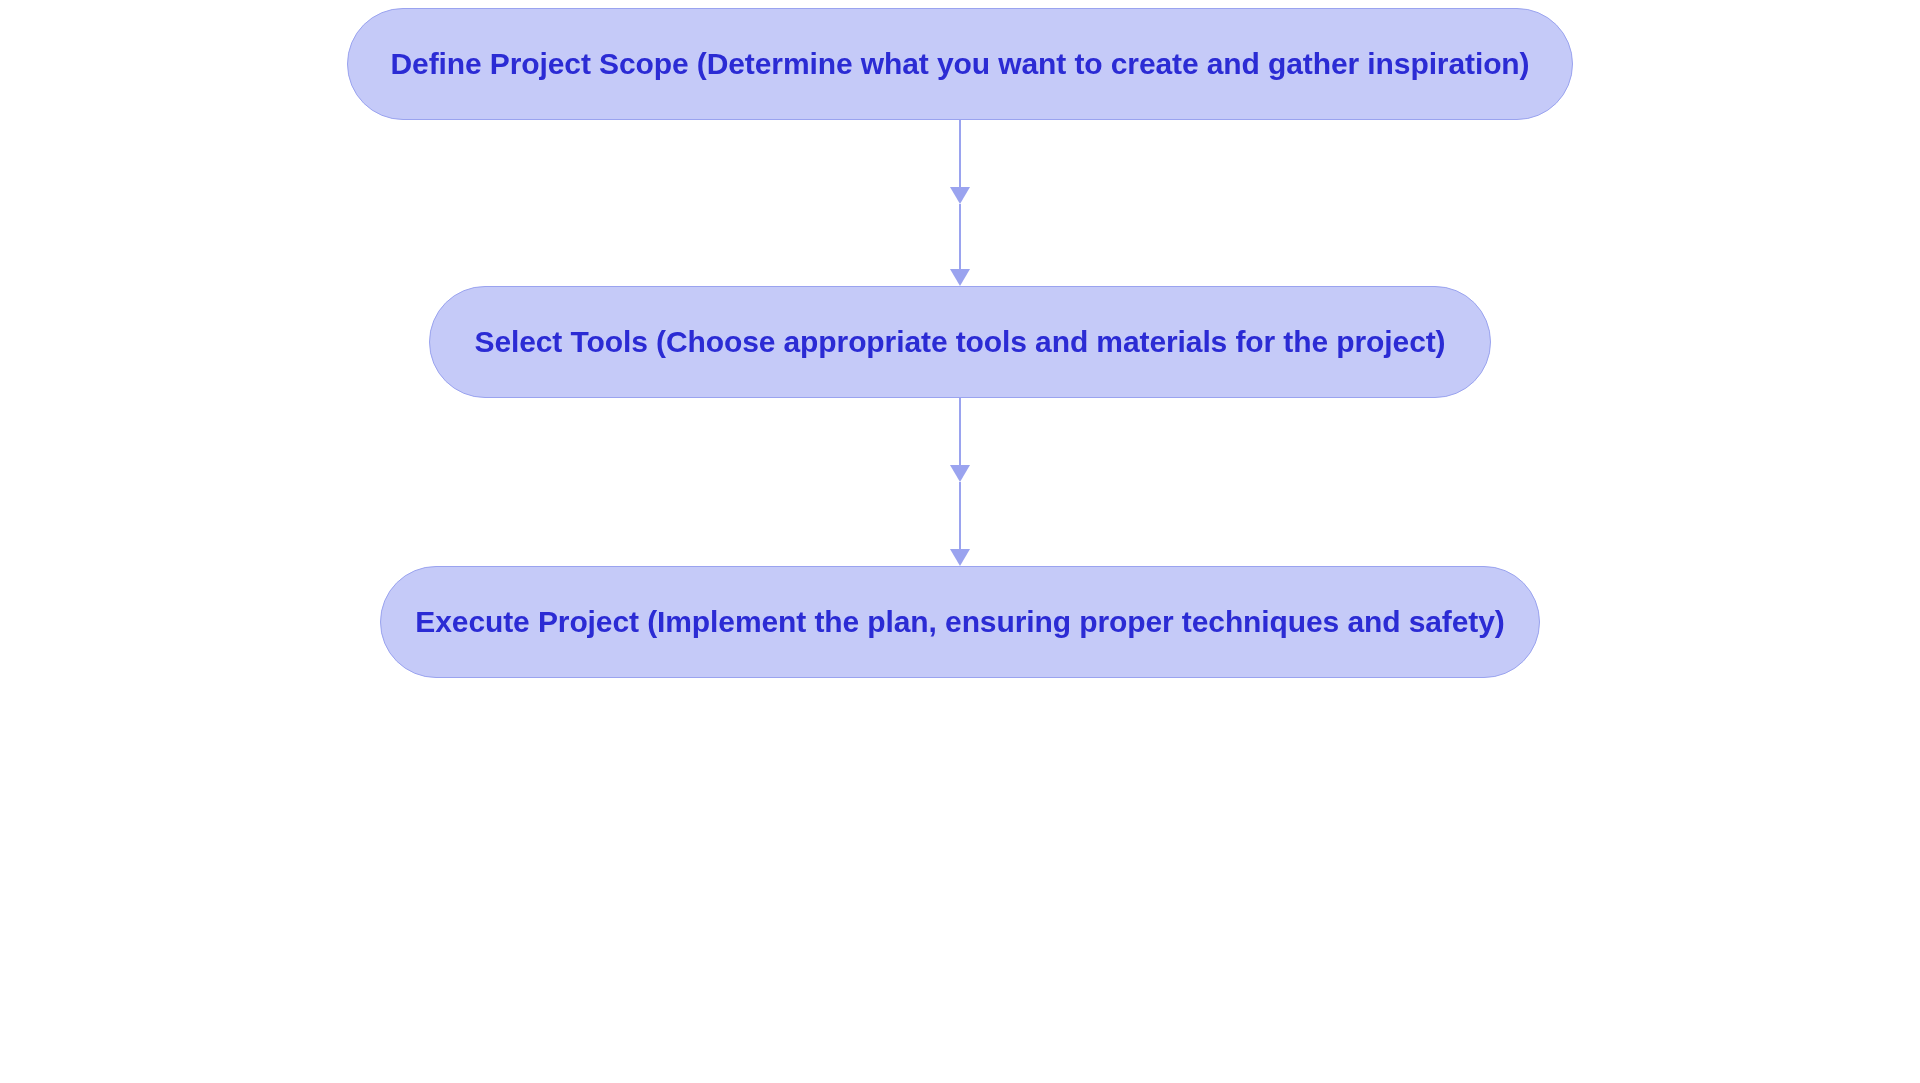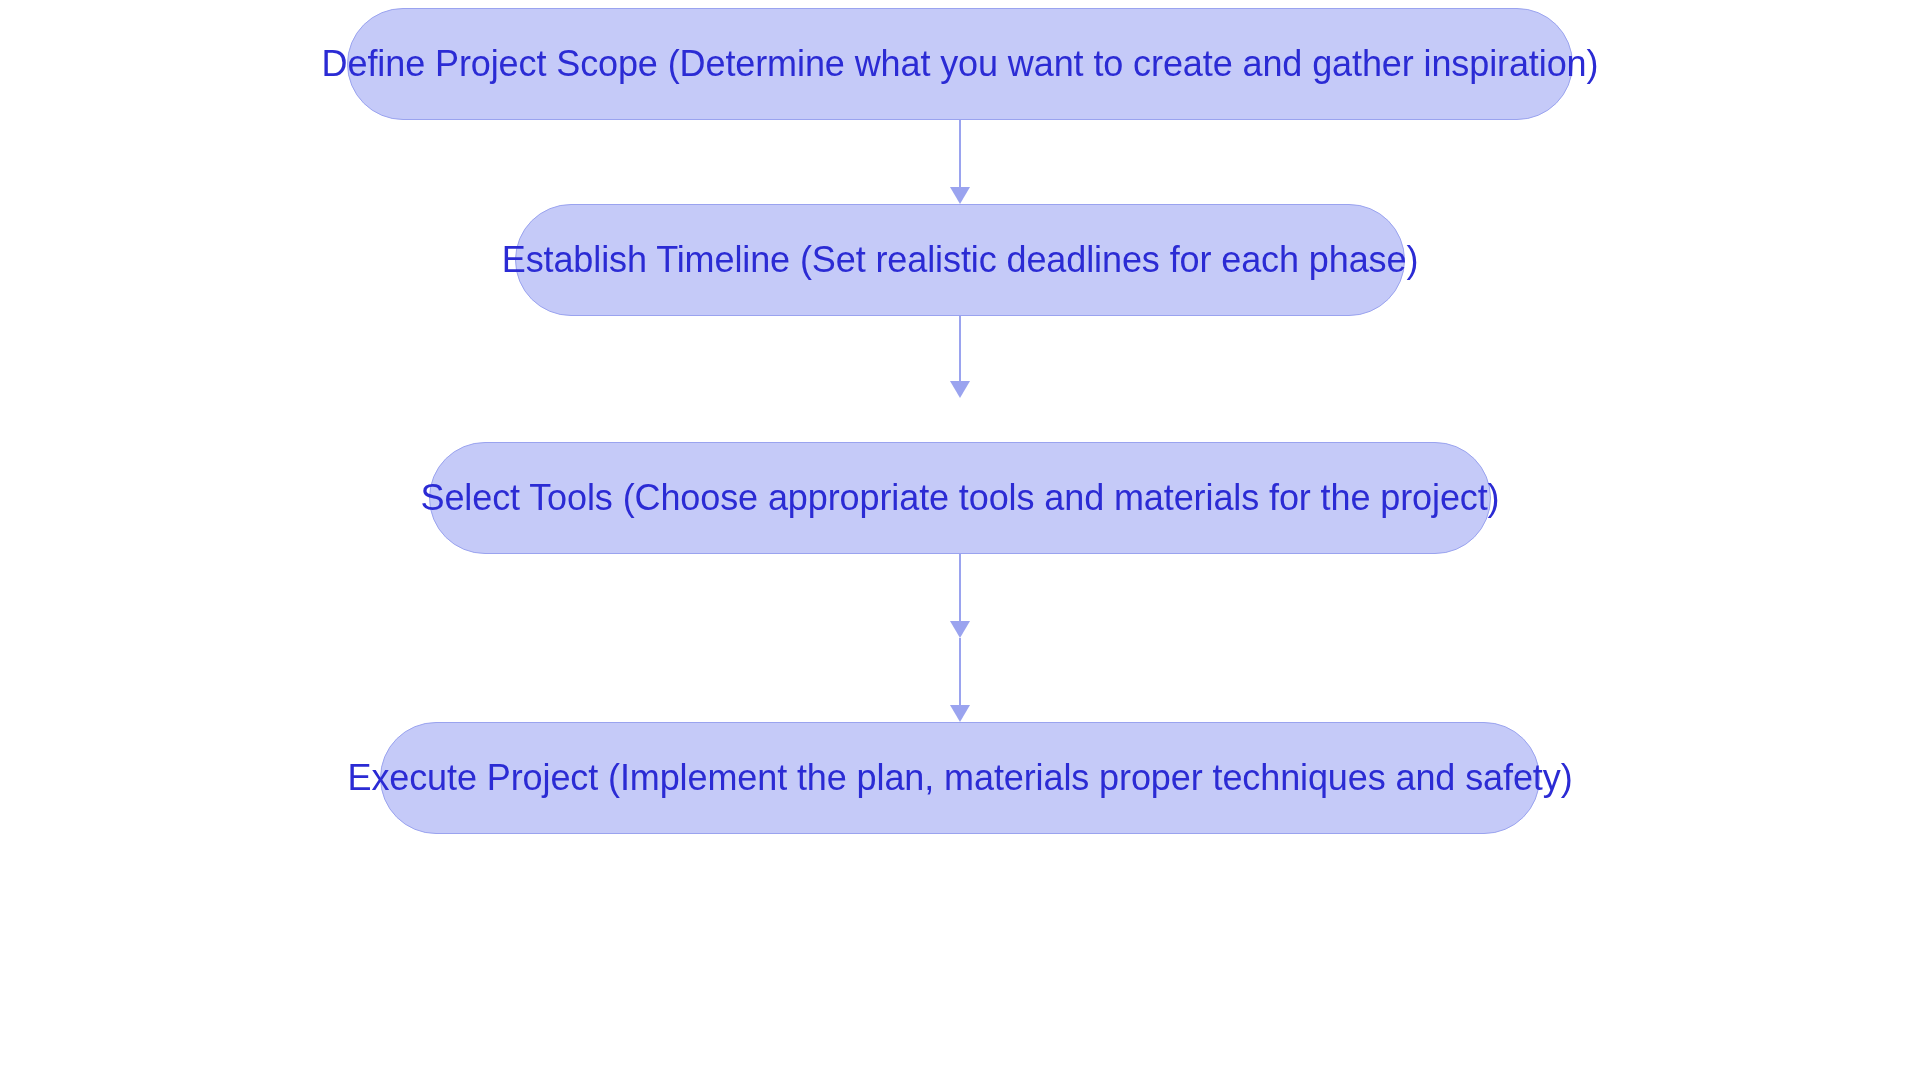--- a/index.html
+++ b/index.html
@@ -40,32 +40,32 @@
     align-items: center;
     justify-content: center;
     background: #c5caf8;
     border: 1.6px solid #9aa3ef;
     border-radius: 56px;
     padding: 0 34px;
     white-space: nowrap;
   }
 
   .node-label {
-    font-size: 36px;
+    font-size: 30px;
     line-height: 1;
     color: #2b2bd4;
     letter-spacing: -0.1px;
-    font-weight: 400;
+    font-weight: 700;
     white-space: nowrap;
   }
 
   
   .node.w1 { width: 1226px; }
   .node.w2 { width: 890px; }
-  .node.w3 { width: 1062px; margin-top: 44px; }
+  .node.w3 { width: 1062px; }
   .node.w4 { width: 1122px; }
   .node.w5 { width: 1160px; }
 
   
   .connector {
     position: relative;
     width: 24px;
     display: flex;
     flex-direction: column;
     align-items: center;
@@ -101,25 +101,20 @@
     <div class="node w1">
       <span class="node-label">Define Project Scope (Determine what you want to create and gather inspiration)</span>
     </div>
   </div>
 
   <div class="connector h1">
     <div class="shaft"></div>
     <div class="arrowhead"></div>
   </div>
 
-  <div class="flow-row">
-    <div class="node w2">
-      <span class="node-label">Establish Timeline (Set realistic deadlines for each phase)</span>
-    </div>
-  </div>
 
   <div class="connector h2">
     <div class="shaft"></div>
     <div class="arrowhead"></div>
   </div>
 
   <div class="flow-row">
     <div class="node w3">
       <span class="node-label">Select Tools (Choose appropriate tools and materials for the project)</span>
     </div>
@@ -131,17 +126,17 @@
   </div>
 
 
   <div class="connector h4">
     <div class="shaft"></div>
     <div class="arrowhead"></div>
   </div>
 
   <div class="flow-row">
     <div class="node w5">
-      <span class="node-label">Execute Project (Implement the plan, materials proper techniques and safety)</span>
+      <span class="node-label">Execute Project (Implement the plan, ensuring proper techniques and safety)</span>
     </div>
   </div>
 
 </div>
 
 </body></html>

